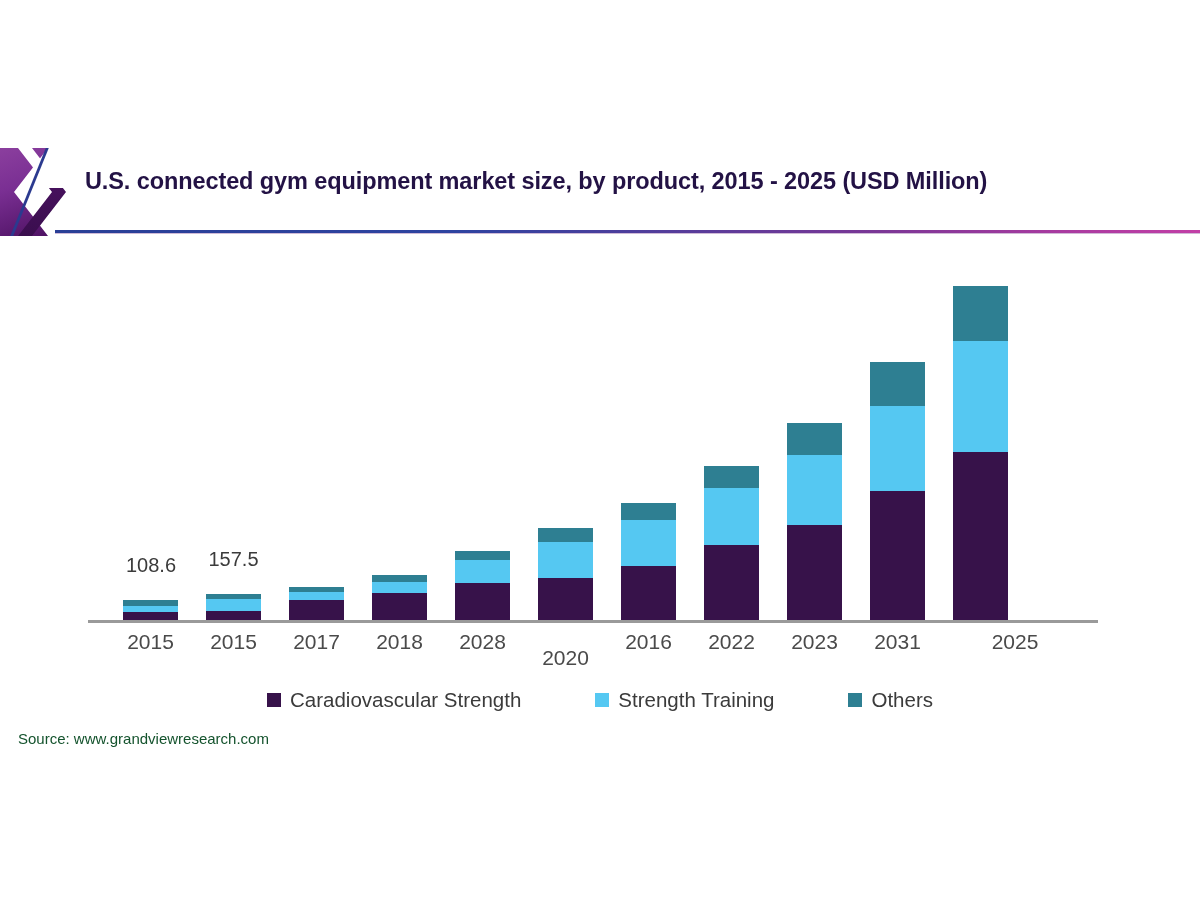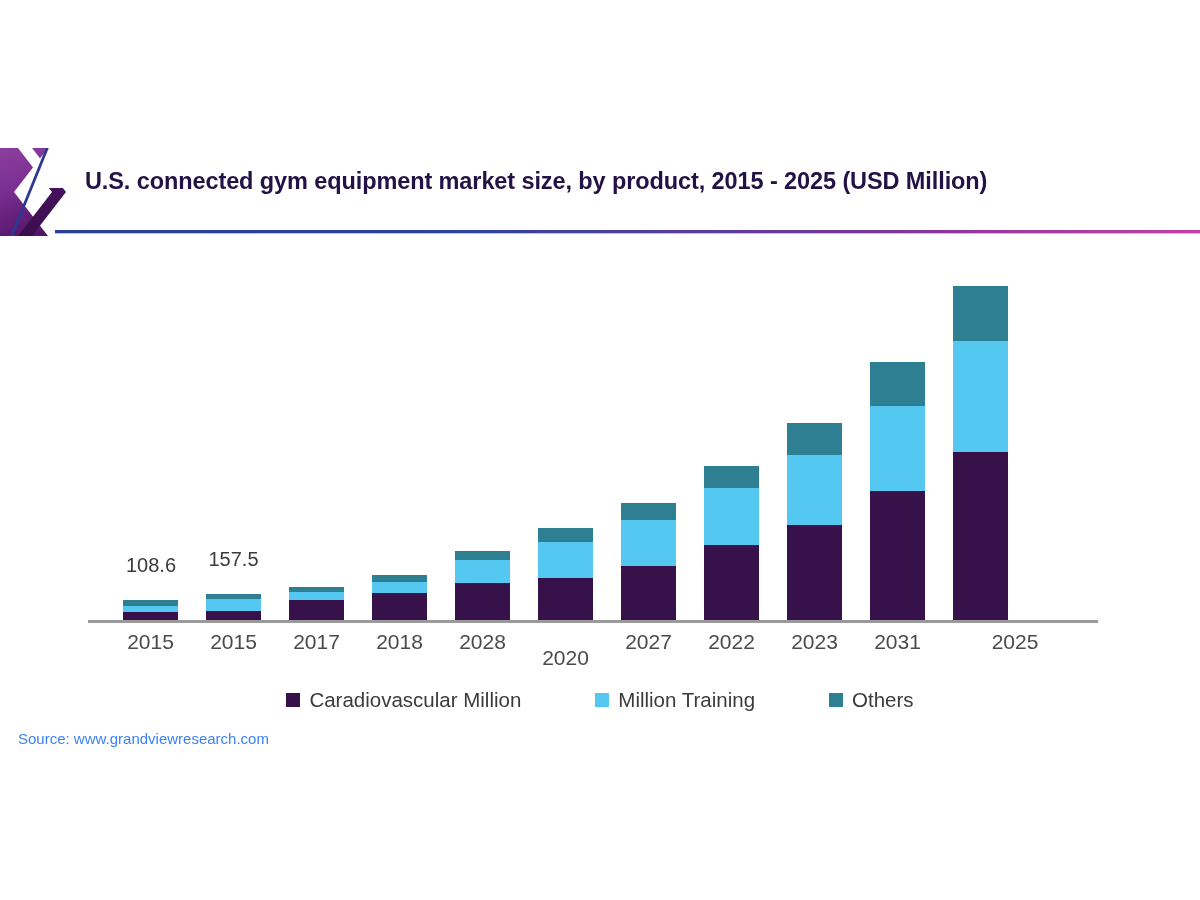--- a/index.html
+++ b/index.html
@@ -155,21 +155,21 @@
     height: 14px;
     display: inline-block;
   }
 
   
   .source {
     position: absolute;
     left: 18px;
     top: 730px;
     font-size: 15px;
-    color: #3b82f6;
+    color: #14532d;
   }
 </style>
 </head>
 <body>
 
 <div id="page">
 
   <div class="header-band">
     <div class="header-chevron"></div>
     <div class="header-chevron-inner"></div>
@@ -242,36 +242,36 @@
         <div class="bar-label" style="left: 91px; top: 554px;">108.6</div>
         <div class="bar-label" style="left: 173.5px; top: 548px;">157.5</div>
       </div>
     <div id="ticks-layer">
         <div class="tick-label" style="left: 95.5px;">2015</div>
         <div class="tick-label" style="left: 178.5px;">2015</div>
         <div class="tick-label" style="left: 261.5px;">2017</div>
         <div class="tick-label" style="left: 344.5px;">2018</div>
         <div class="tick-label" style="left: 427.5px;">2028</div>
         <div class="tick-label" style="left: 510.5px; margin-top: 16px;">2020</div>
-        <div class="tick-label" style="left: 593.5px;">2027</div>
+        <div class="tick-label" style="left: 593.5px;">2016</div>
         <div class="tick-label" style="left: 676.5px;">2022</div>
         <div class="tick-label" style="left: 759.5px;">2023</div>
         <div class="tick-label" style="left: 842.5px;">2031</div>
         <div class="tick-label" style="left: 960px;">2025</div>
       </div>
   </div>
 
   <div class="legend" id="legend">
       <div class="legend-item">
         <span class="legend-swatch" style="background: rgb(55, 18, 74);"></span>
-        <span>Caradiovascular Million</span>
+        <span>Caradiovascular Strength</span>
       </div>
       <div class="legend-item">
         <span class="legend-swatch" style="background: rgb(85, 200, 242);"></span>
-        <span>Million Training</span>
+        <span>Strength Training</span>
       </div>
       <div class="legend-item">
         <span class="legend-swatch" style="background: rgb(46, 127, 146);"></span>
         <span>Others</span>
       </div>
     </div>
 
   <div class="source">Source: www.grandviewresearch.com</div>
 
 </div>

